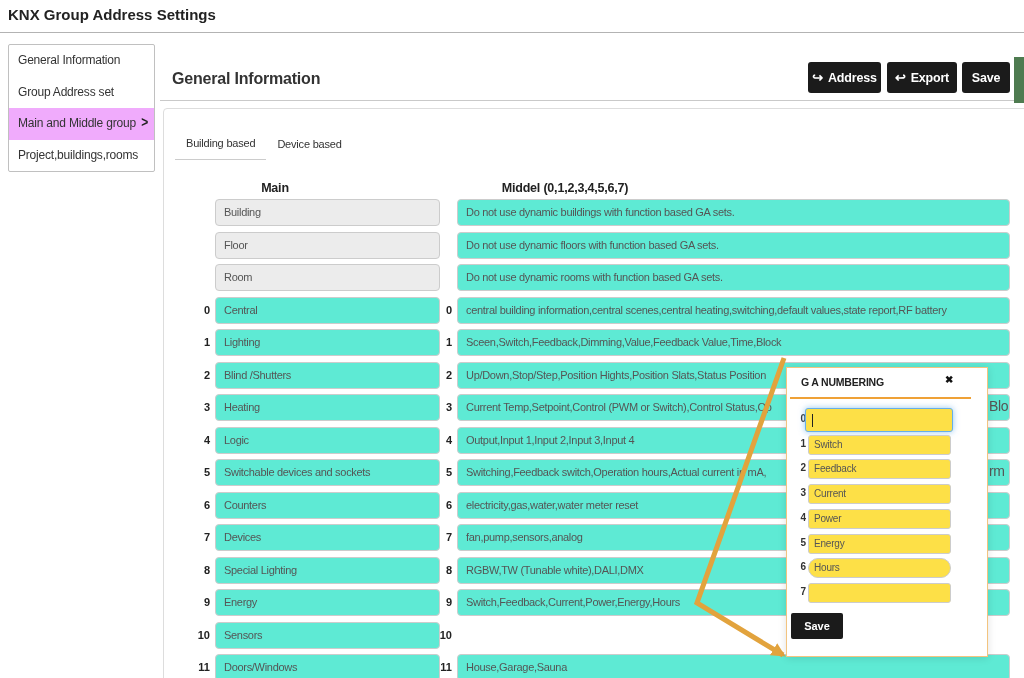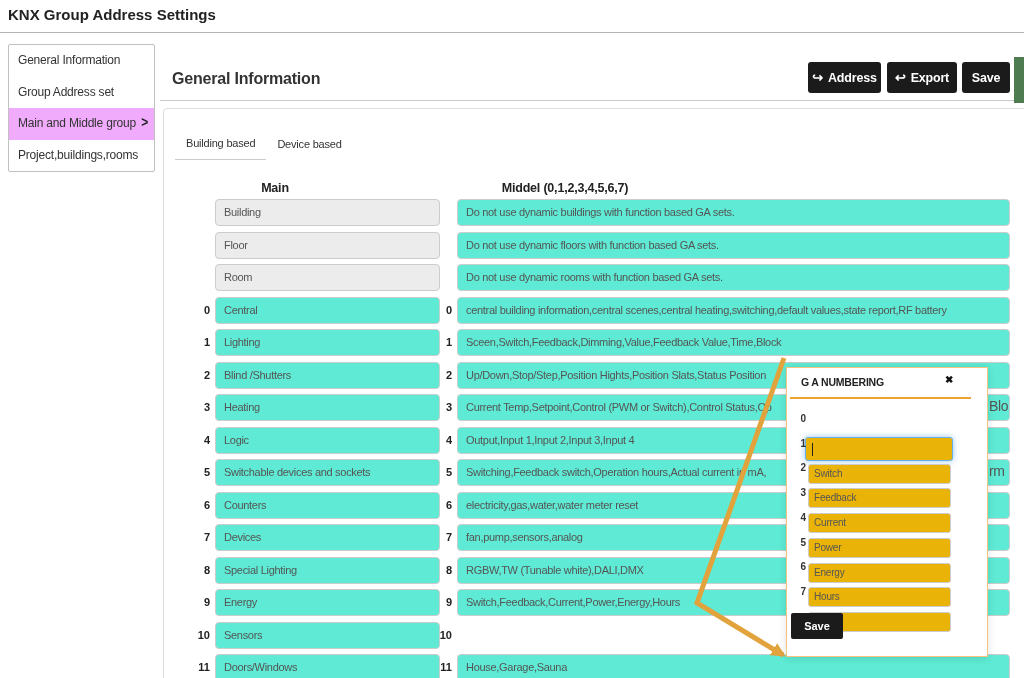--- a/index.html
+++ b/index.html
@@ -60,22 +60,22 @@
   #arrow-svg { position:absolute; left:0; top:0; z-index:5; pointer-events:none; }
 
   
   .popup { left:786px; top:367px; width:202px; height:290px; background:#fff; border:1px solid #f3c47f; z-index:10;
     box-shadow:0 1px 8px rgba(0,0,0,0.12); }
   .popup-header { position:relative; height:29px; }
   .popup-title { position:absolute; left:14px; top:8px; font-size:10.5px; font-weight:bold; color:#222; letter-spacing:-0.2px; }
   .popup-close { position:absolute; left:158px; top:6px; font-size:10px; font-weight:bold; color:#111; cursor:pointer; }
   .popup-rule { position:absolute; left:3px; top:29px; width:181px; height:2px; background:#efa136; }
   .pfield-label { position:absolute; left:0; width:19px; font-size:10px; font-weight:600; color:#333; text-align:right; }
-  .pfield-input { position:absolute; left:21px; width:143px; height:20px; border:1px solid #ccc; border-radius:3px; background:#eab308;
-    font-size:10px; color:#555; letter-spacing:-0.2px; line-height:18px; padding:0 5px; white-space:nowrap; overflow:hidden; cursor:text;margin-top:29px; }
+  .pfield-input { position:absolute; left:21px; width:143px; height:20px; border:1px solid #ccc; border-radius:3px; background:#fde047;
+    font-size:10px; color:#555; letter-spacing:-0.2px; line-height:18px; padding:0 5px; white-space:nowrap; overflow:hidden; cursor:text; }
   .pfield-input.focused { left:18px; width:148px; height:24px; line-height:22px; border:1px solid #66afe9;
     box-shadow:0 0 6px rgba(102,175,233,0.7); }
   .caret { position:absolute; left:6px; top:5px; width:1px; height:13px; background:#222; }
   .popup-save { position:absolute; left:4px; top:245px; width:52px; height:26px; background:#1b1b1b; color:#fff;
     border:none; border-radius:2px; font-family:"Liberation Sans",sans-serif; font-size:11px; font-weight:bold; cursor:pointer; }
 </style>
 </head>
 <body>
 
 <div id="app">
@@ -289,21 +289,21 @@
     <div class="pfield-input" style="top: 140.8px;">Power</div>
   </div>
 
   <div>
     <div class="pfield-label" style="top: 168.5px;">5</div>
     <div class="pfield-input" style="top: 165.5px;">Energy</div>
   </div>
 
   <div>
     <div class="pfield-label" style="top: 193.2px;">6</div>
-    <div class="pfield-input" style="top: 190.2px;">Hours</div>
+    <div class="pfield-input" style="top: 190.2px; border-radius: 10px;">Hours</div>
   </div>
 
   <div>
     <div class="pfield-label" style="top: 217.9px;">7</div>
     <div class="pfield-input" style="top: 214.9px;"></div>
   </div>
 </div>
     <button class="popup-save">Save</button>
   </div>
 

